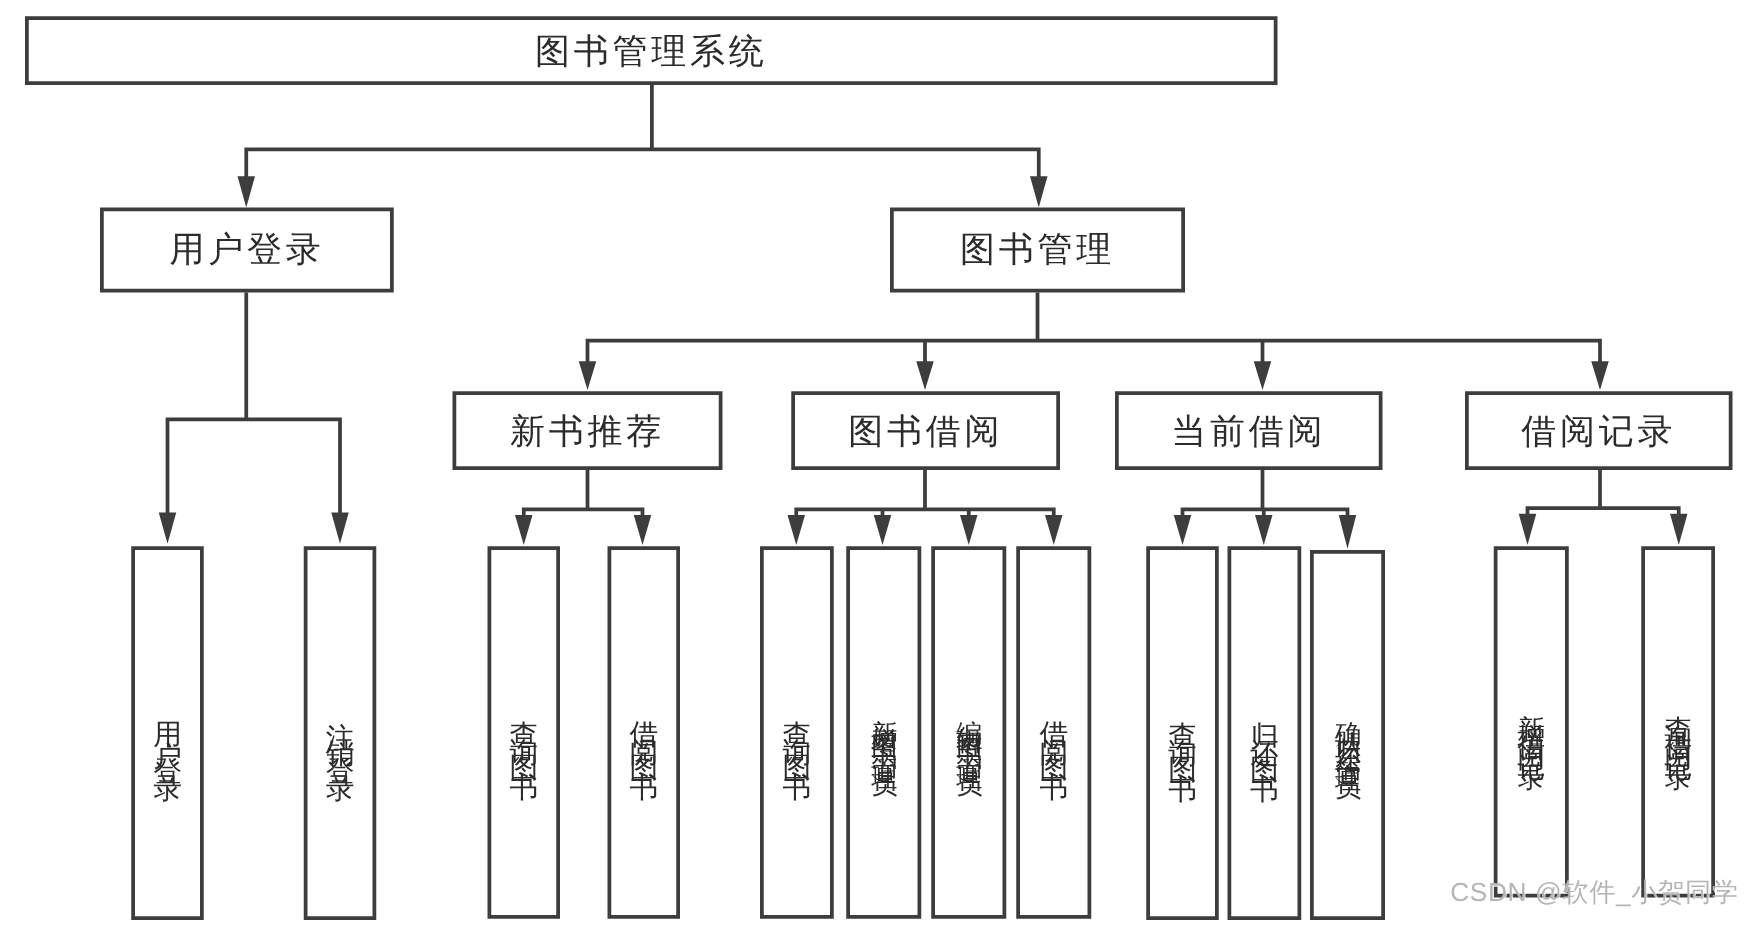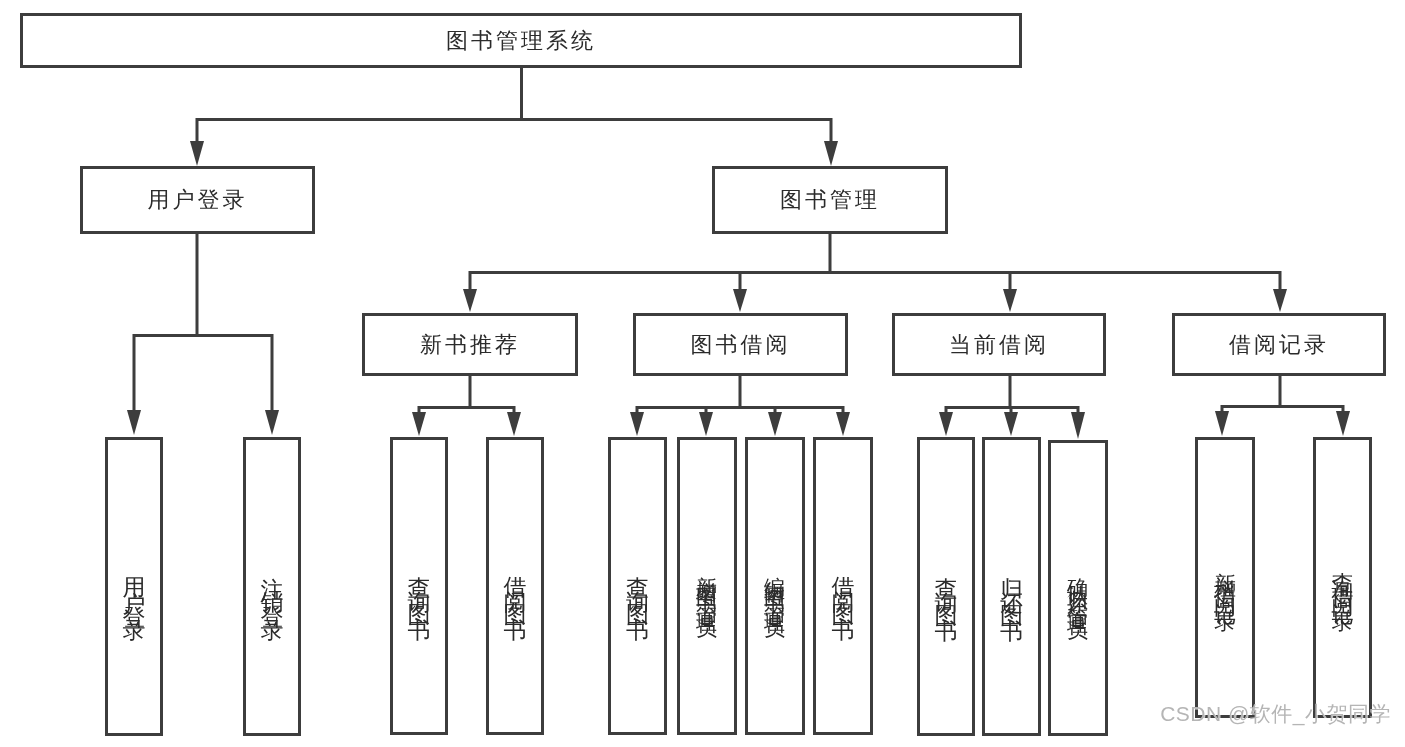--- a/index.html
+++ b/index.html
@@ -24,21 +24,21 @@
     box-sizing:border-box;
     border:3px solid var(--line);
     background:var(--bg);
     color:var(--text);
     display:flex;
     align-items:center;
     justify-content:center;
     z-index:1;
     text-align:center;
   }
-  .h{font-size:22px;letter-spacing:3px;white-space:nowrap;}
+  .h{font-size:28px;letter-spacing:3px;white-space:nowrap;}
   .v{writing-mode:vertical-rl;text-orientation:mixed;font-size:22px;letter-spacing:8px;line-height:1;}
   .v-loose{letter-spacing:14px;font-size:23px;}
   .v-mid{letter-spacing:8px;font-size:22px;}
   .v-tight{letter-spacing:6px;font-size:21px;}
   .watermark{
     position:absolute;
     z-index:2;
     color:var(--watermark);
     font-size:21px;
     letter-spacing:0.5px;

